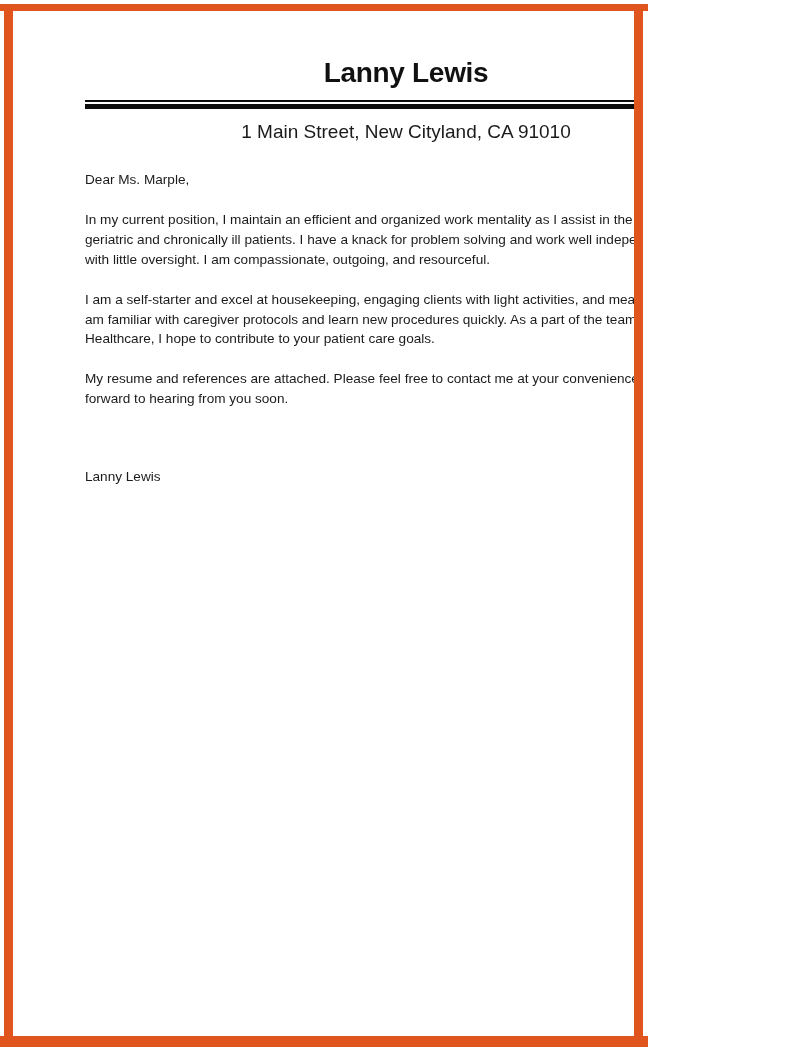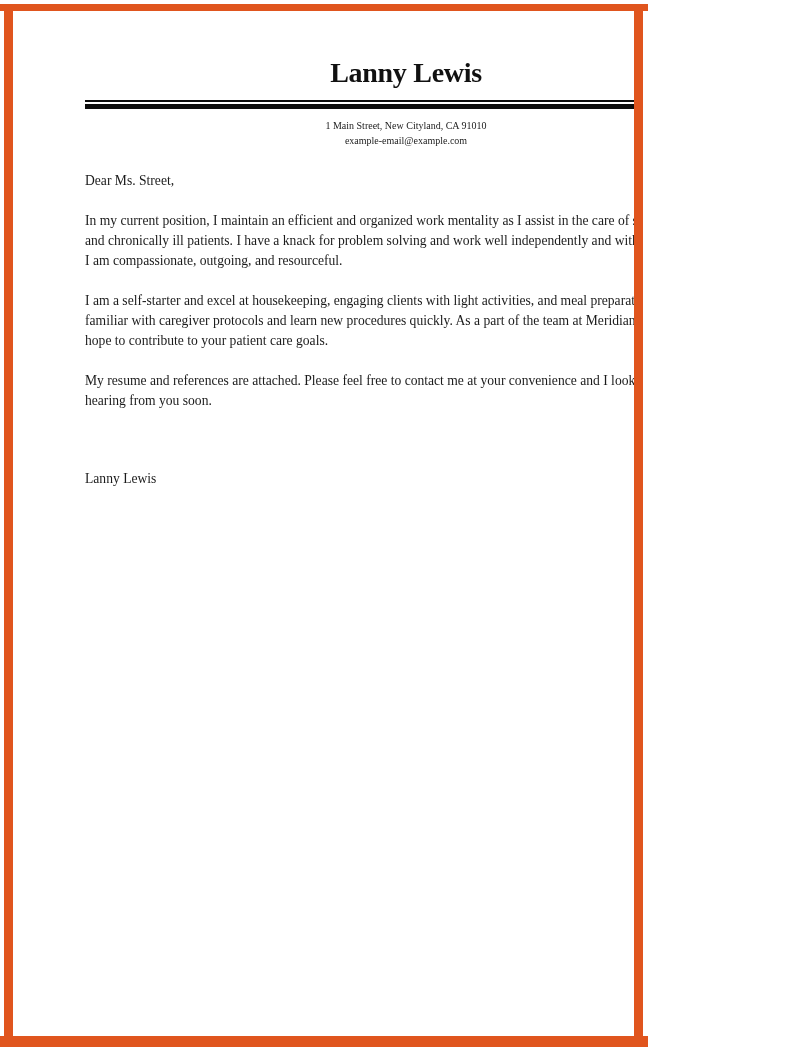--- a/index.html
+++ b/index.html
@@ -8,21 +8,21 @@
     background: #ffffff;
   }
 
   .page {
     position: relative;
     width: 648px;
     height: 1047px;
     box-sizing: border-box;
     background: #ffffff;
     overflow: hidden;
-    font-family: Liberation Serif, serif;
+    font-family: Liberation Sans, sans-serif;
   }
 
   
   .frame-edge {
     position: absolute;
     background: #E0551E;
   }
   .frame-top    { top: 4px;  left: 0;   width: 812px; height: 7px; }
   .frame-bottom { bottom: 0; left: 0;   width: 812px; height: 11px; }
   .frame-left   { top: 4px;  left: 4px; width: 9px;   bottom: 0; height: auto; }
@@ -72,21 +72,21 @@
   }
   .rule-thick {
     height: 5px;
     background: #0d0d0d;
   }
 
   .contact {
     margin-top: 9px;
     text-align: center;
     color: #1b1b1b;
-    font-size: 10px;
+    font-size: 19px;
     line-height: 1.52;
   }
   .contact div { white-space: nowrap; }
 
   
   .body-block {
     margin-top: 23px;
     color: #1b1b1b;
     font-size: 13.6px;
     line-height: 1.47;
@@ -125,26 +125,25 @@
       <h1 class="name-heading">Lanny Lewis</h1>
 
       <div class="rule">
         <div class="rule-thin"></div>
         <div class="rule-gap"></div>
         <div class="rule-thick"></div>
       </div>
 
       <div class="contact">
         <div>1 Main Street, New Cityland, CA 91010</div>
-        <div>example-email@example.com</div>
       </div>
 
       <div class="body-block">
 
-        <p class="salutation">Dear Ms. Street,</p>
+        <p class="salutation">Dear Ms. Marple,</p>
 
 
         <p class="para">In my current position, I maintain an efficient and organized work mentality as I assist in the care of several geriatric and chronically ill patients. I have a knack for problem solving and work well independently and with little oversight. I am compassionate, outgoing, and resourceful.</p>
 
         <p class="para">I am a self-starter and excel at housekeeping, engaging clients with light activities, and meal preparation. I am familiar with caregiver protocols and learn new procedures quickly. As a part of the team at Meridian Healthcare, I hope to contribute to your patient care goals.</p>
 
         <p class="para">My resume and references are attached. Please feel free to contact me at your convenience and I look forward to hearing from you soon.</p>
 
 
         <p class="signature">Lanny Lewis</p>

